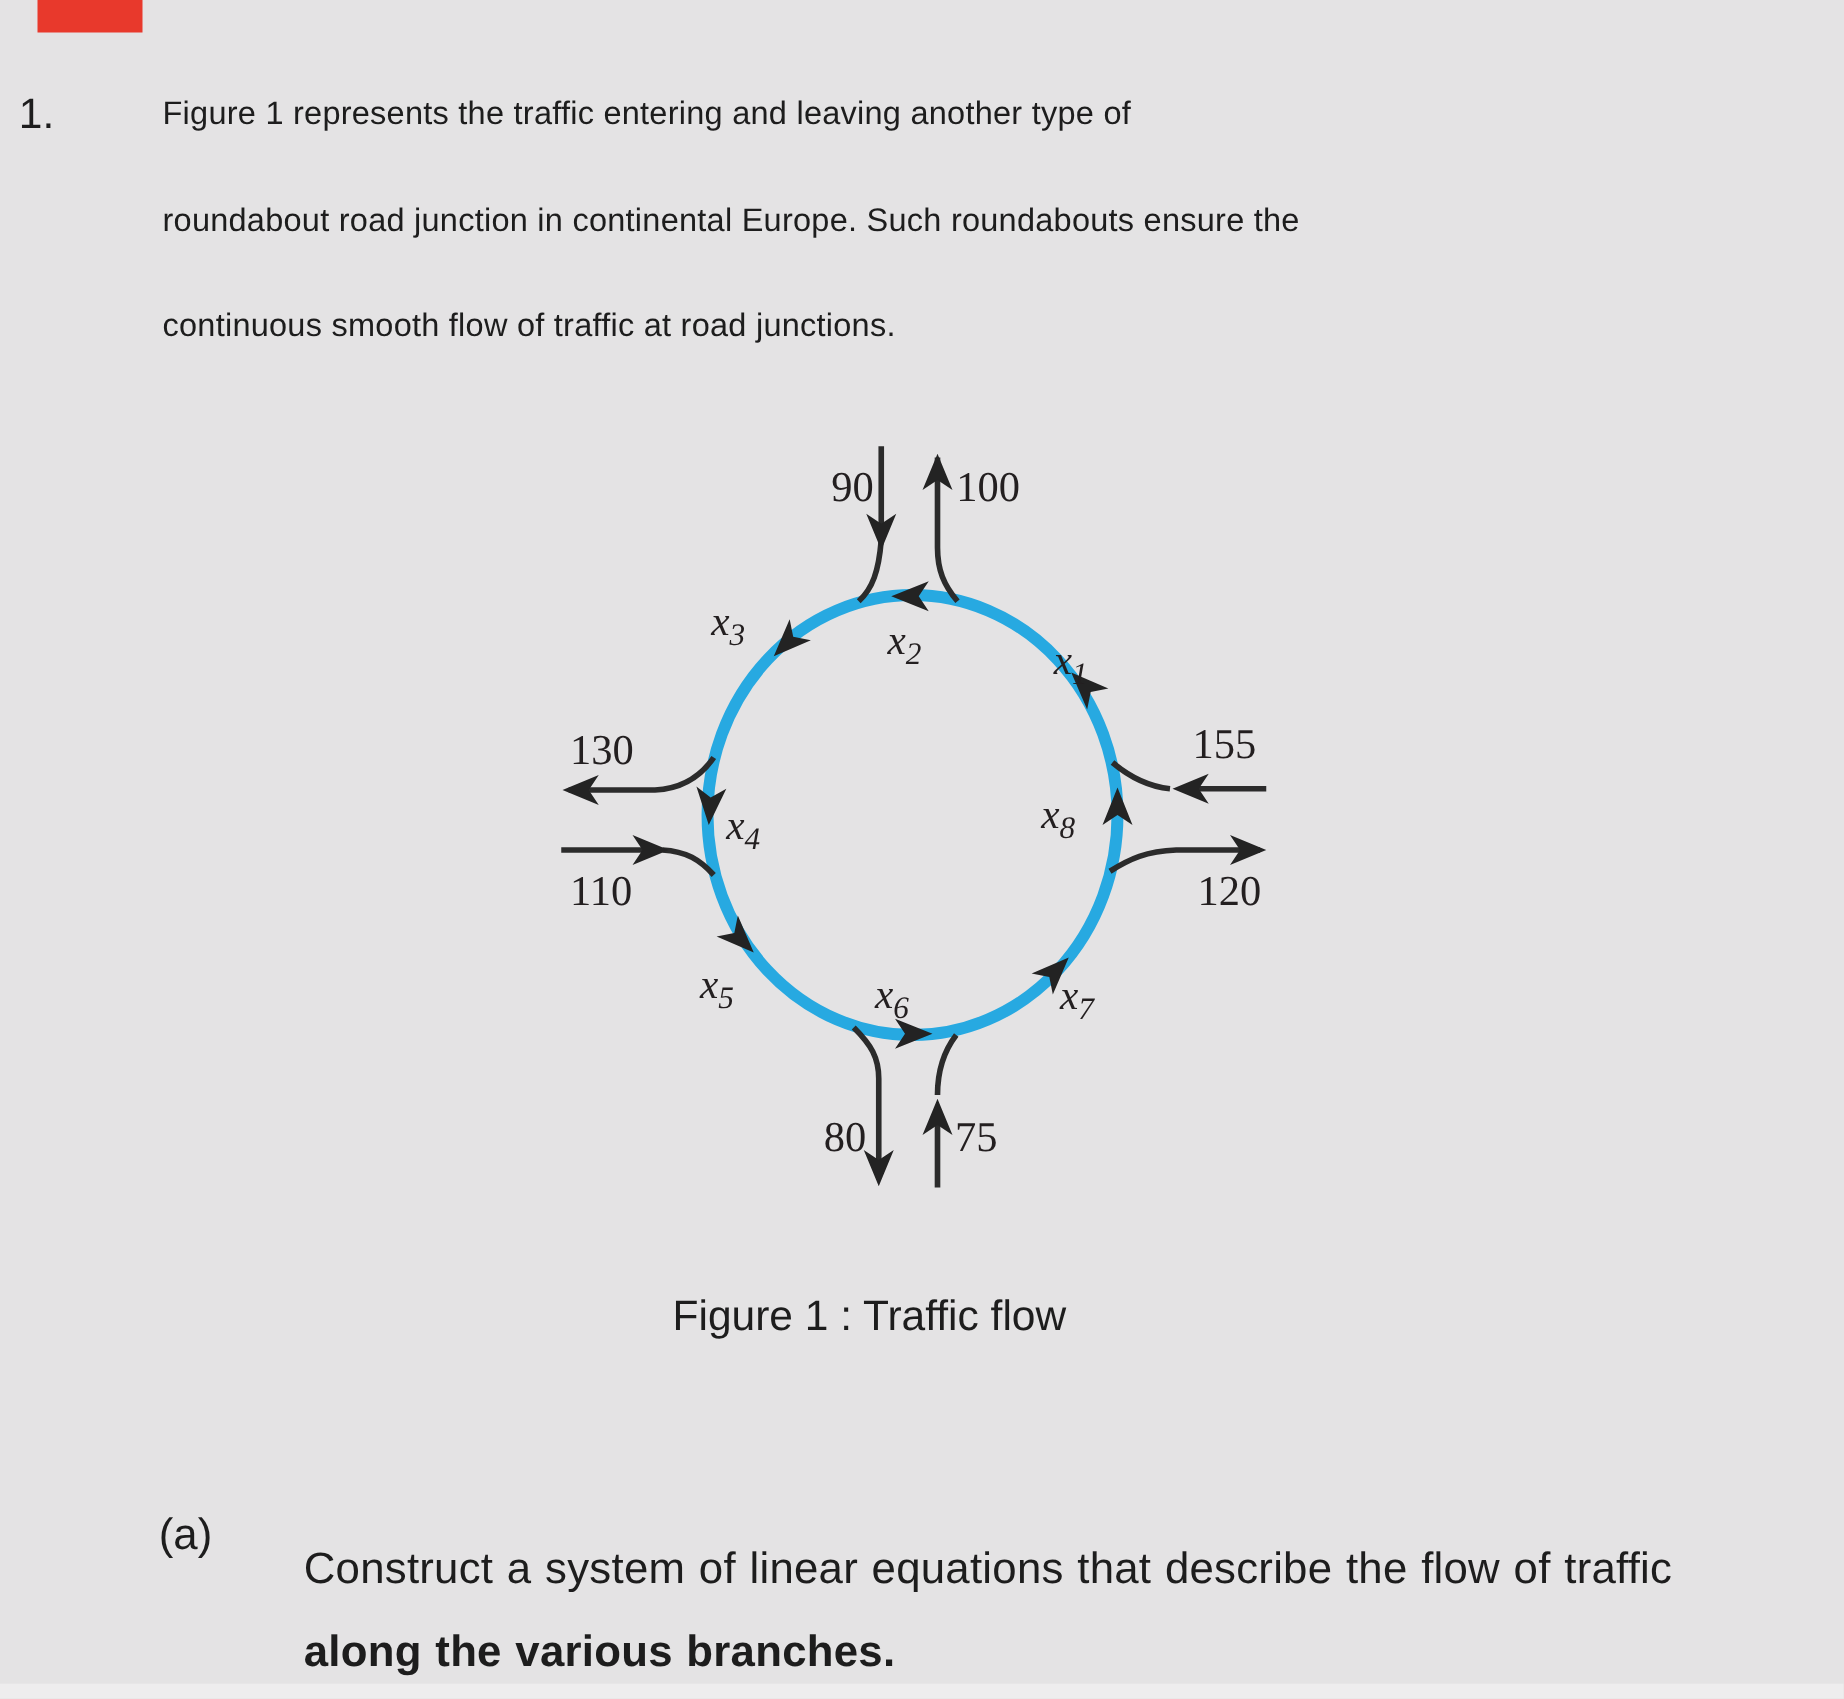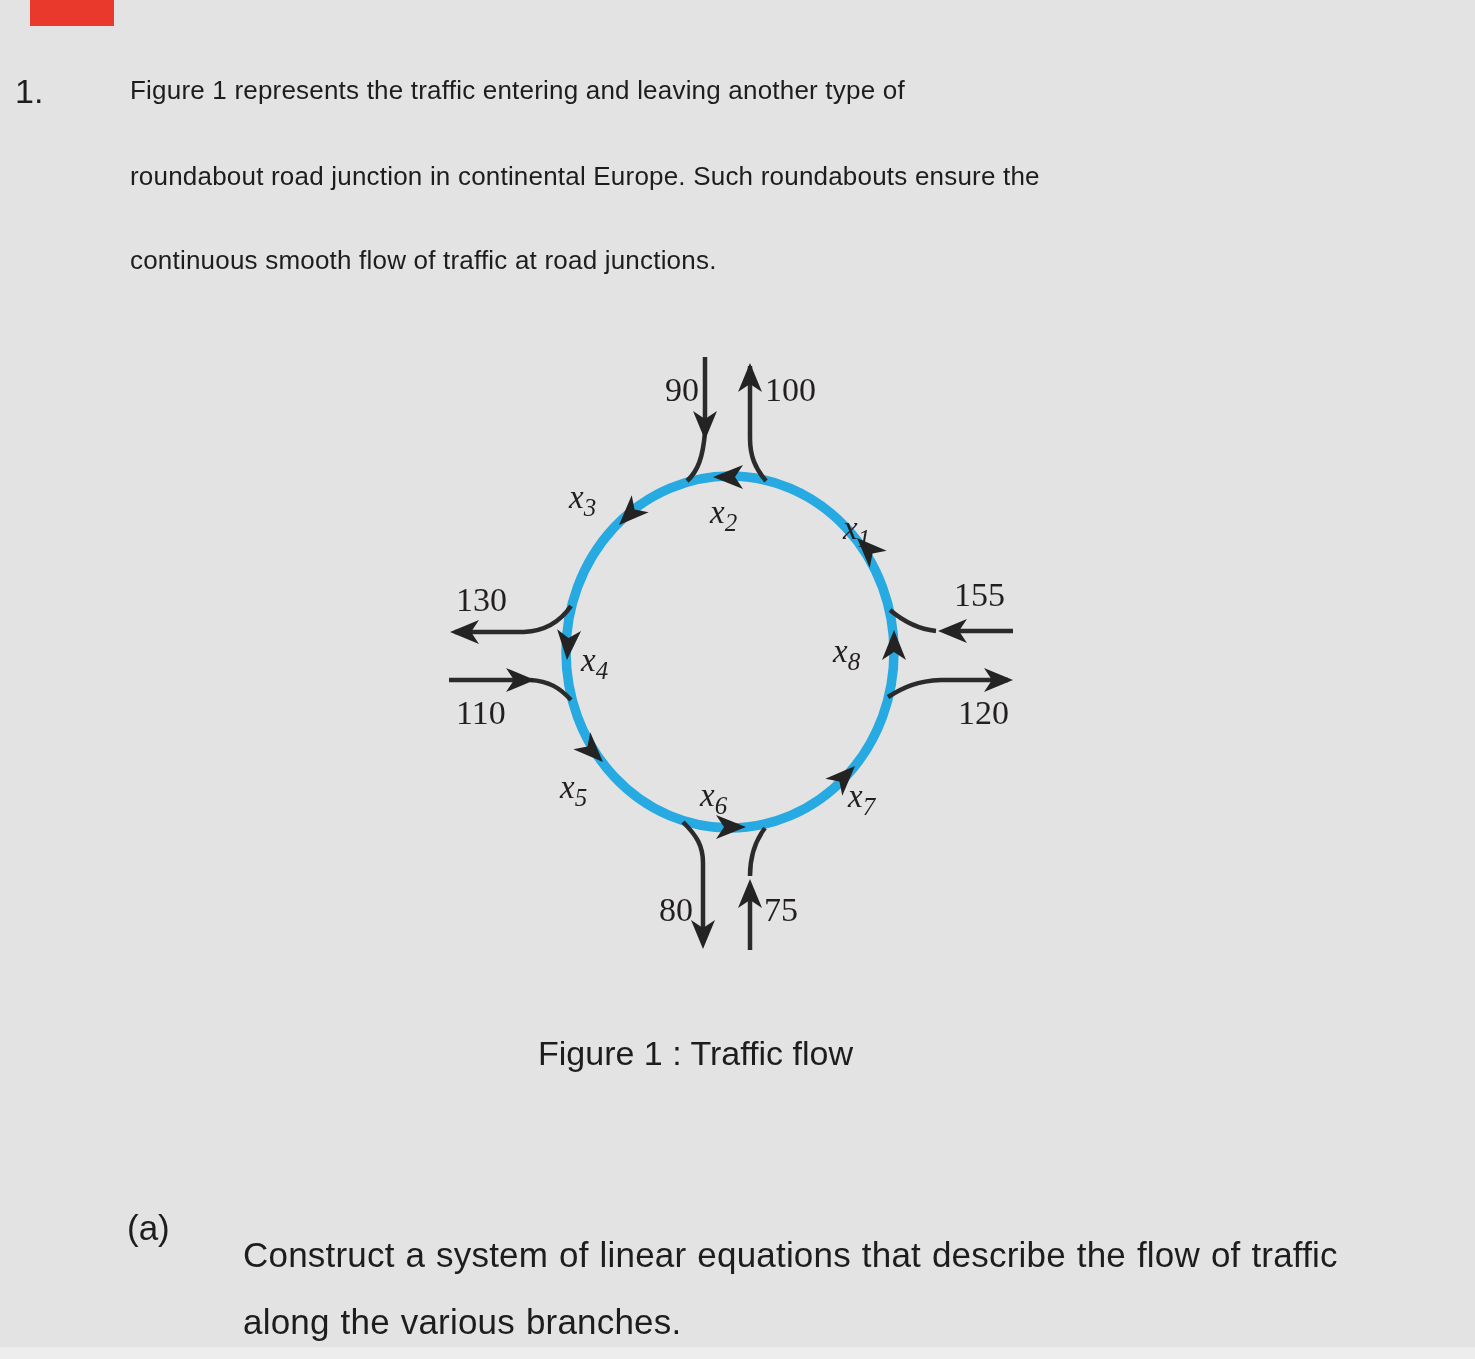--- a/index.html
+++ b/index.html
@@ -38,21 +38,21 @@
   .part-label{
     position:absolute;left:127px;top:1210px;
     font-size:35px;line-height:1;
   }
   .q-line{
     position:absolute;left:243px;
     font-size:35px;line-height:1.15;letter-spacing:0.2px;word-spacing:1px;
     white-space:nowrap;
   }
   #ql0{top:1196px;margin-top:39px;}
-  #ql1{top:1302px;}
+  #ql1{top:1302px;font-weight:bold;}
   .page-edge{
     position:absolute;left:0;bottom:0;width:1475px;height:12px;
     background:#eeedee;
   }
   .flow-num{
     font-family:"Liberation Serif",serif;
     font-size:34px;fill:#231f20;
   }
   .branch-label{
     font-family:"Liberation Serif",serif;

